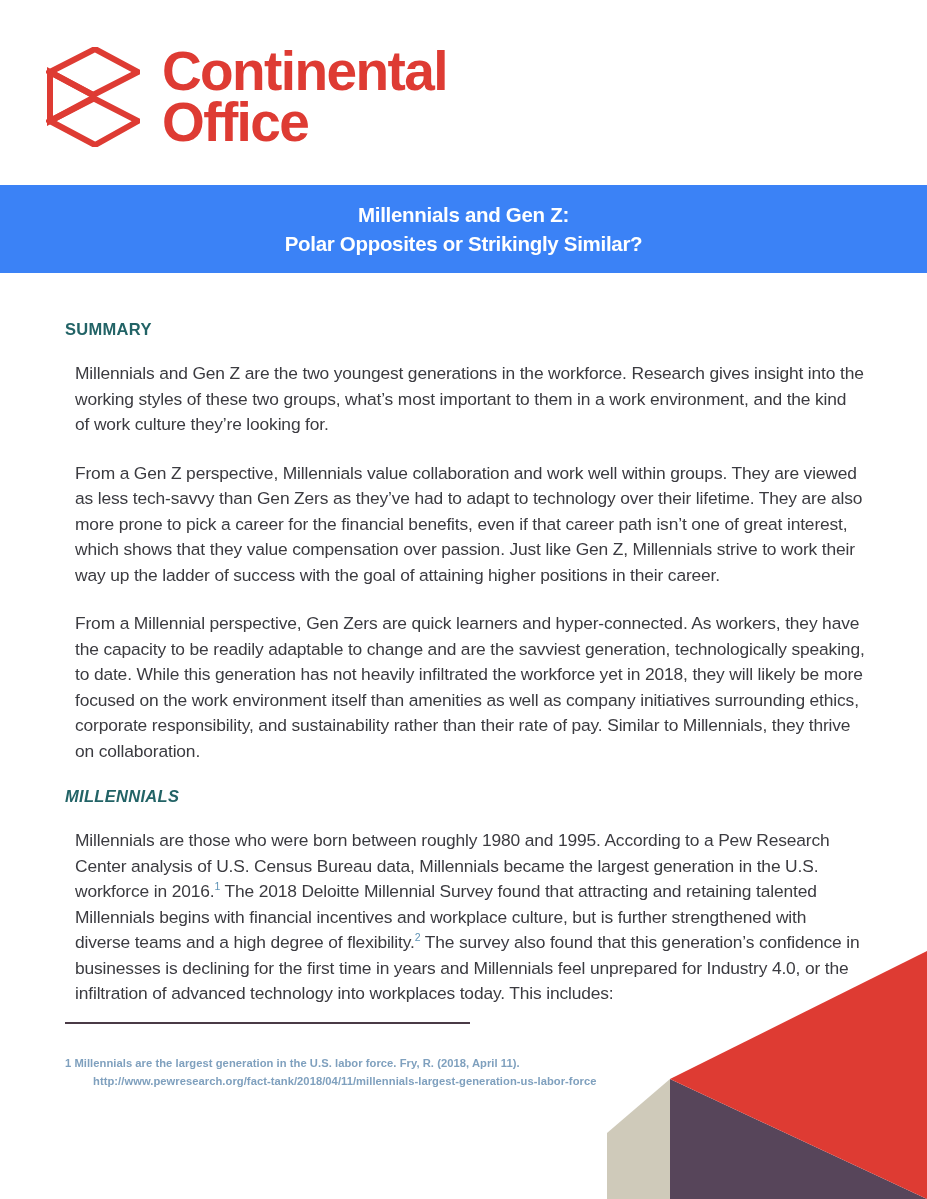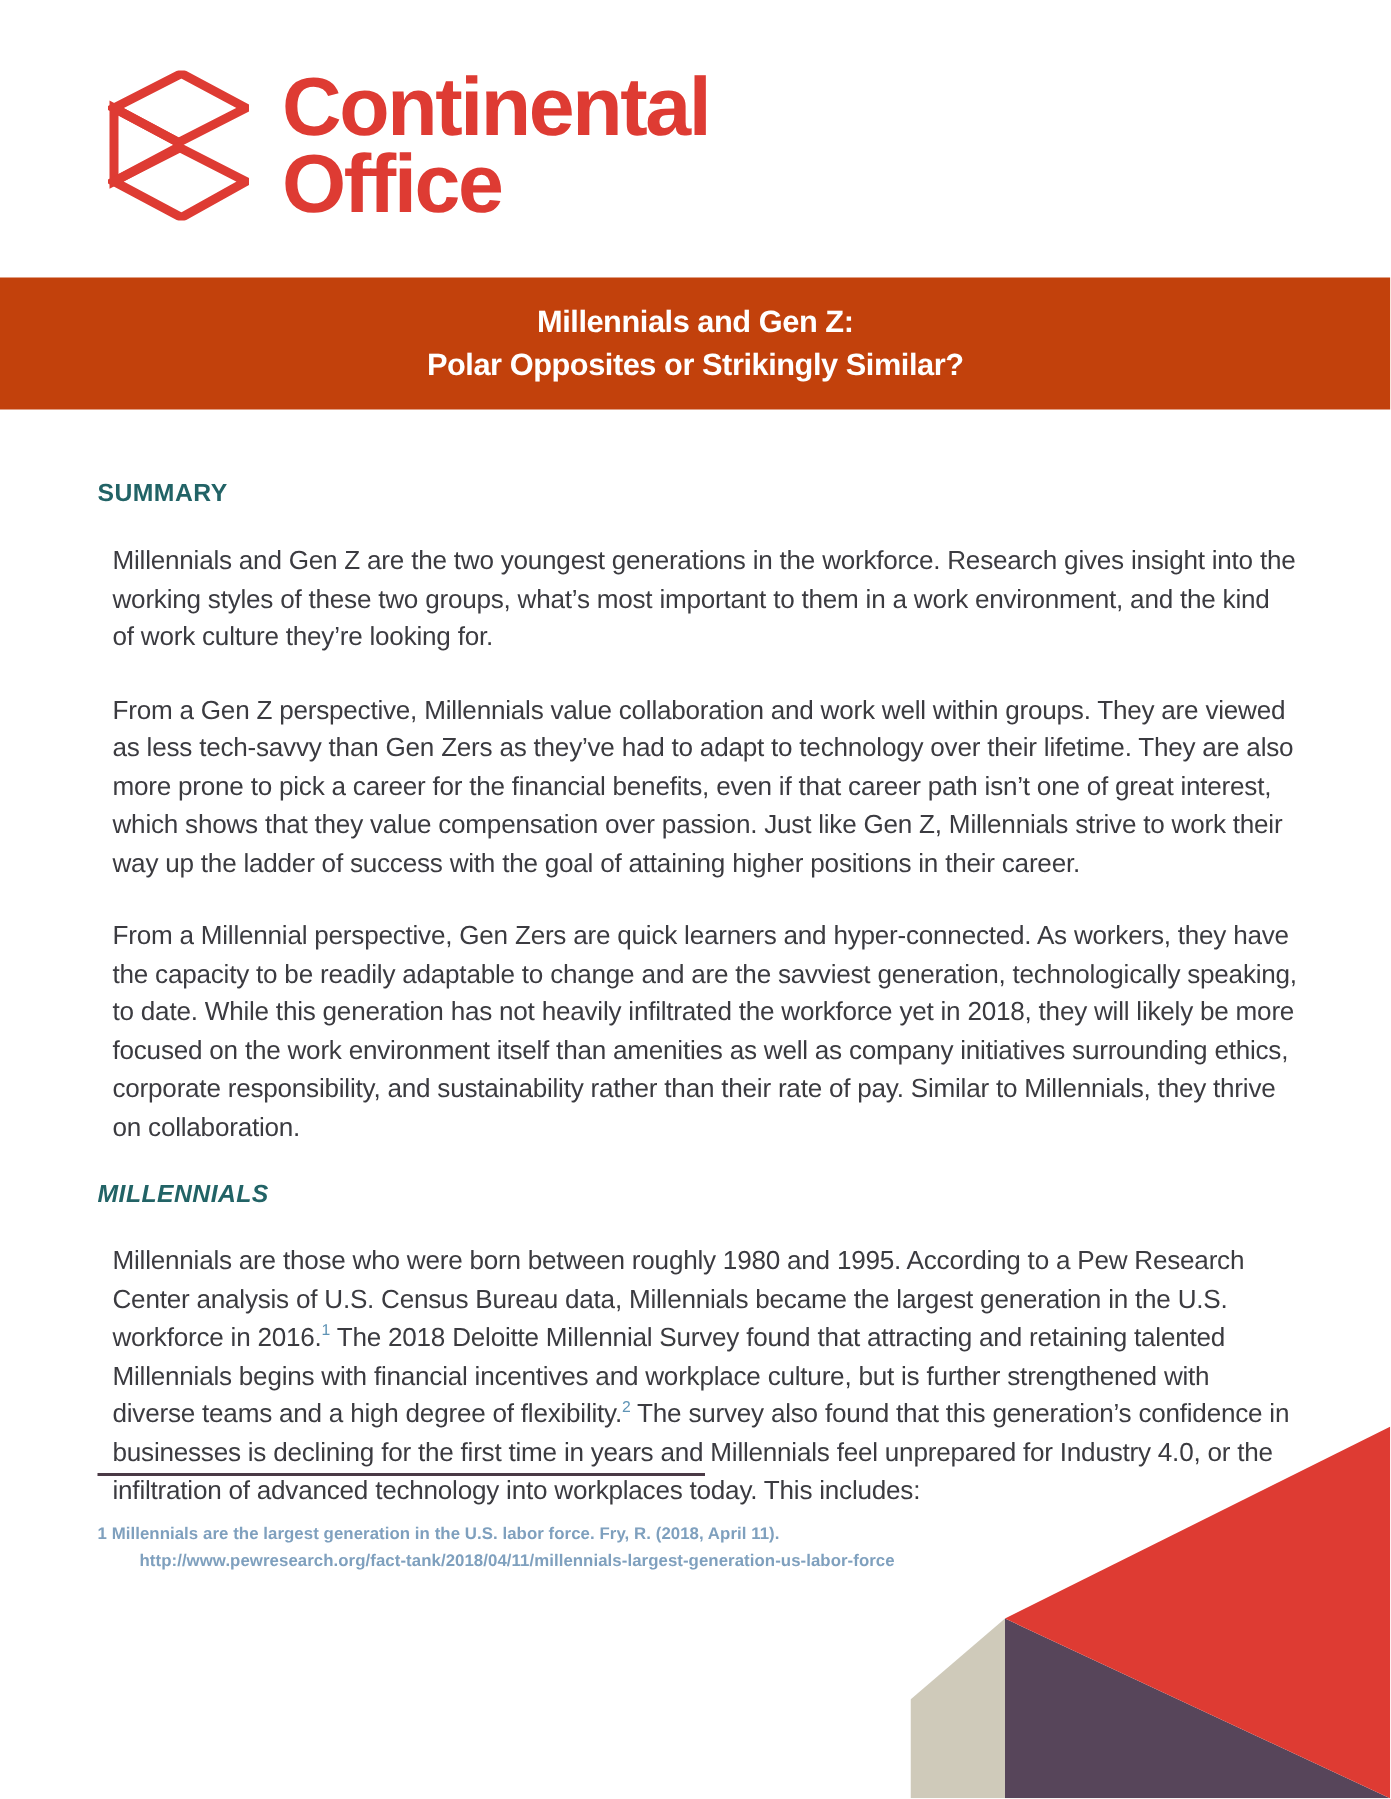--- a/index.html
+++ b/index.html
@@ -21,21 +21,21 @@
   
   .logo-header {
     position: absolute;
     left: 0;
     top: 0;
     width: 927px;
     height: 185px;
   }
   .logo-lockup {
     position: absolute;
-    left: 72px;
+    left: 46px;
     top: 46px;
     display: flex;
     align-items: center;
   }
   .logo-mark {
     width: 94px;
     height: 100px;
     flex: none;
   }
   .logo-wordmark {
@@ -51,21 +51,21 @@
     display: block;
   }
 
   
   .title-banner {
     position: absolute;
     left: 0;
     top: 185px;
     width: 927px;
     height: 88px;
-    background: #c2410c;
+    background: #3b82f6;
     display: flex;
     flex-direction: column;
     align-items: center;
     justify-content: center;
   }
   .title-banner .banner-line {
     color: #ffffff;
     font-weight: bold;
     font-size: 20.5px;
     line-height: 1.42;
@@ -106,21 +106,21 @@
     color: #5E93B5;
     font-size: 10.5px;
     vertical-align: super;
     line-height: 0;
   }
 
   
   .footnotes {
     position: absolute;
     left: 65px;
-    top: 982px;
+    top: 1022px;
     width: 700px;
   }
   .footnote-rule {
     width: 405px;
     height: 2px;
     background: #4A3A46;
     margin: 0 0 30px 0;
   }
   .footnote {
     color: #7FA0BE;

